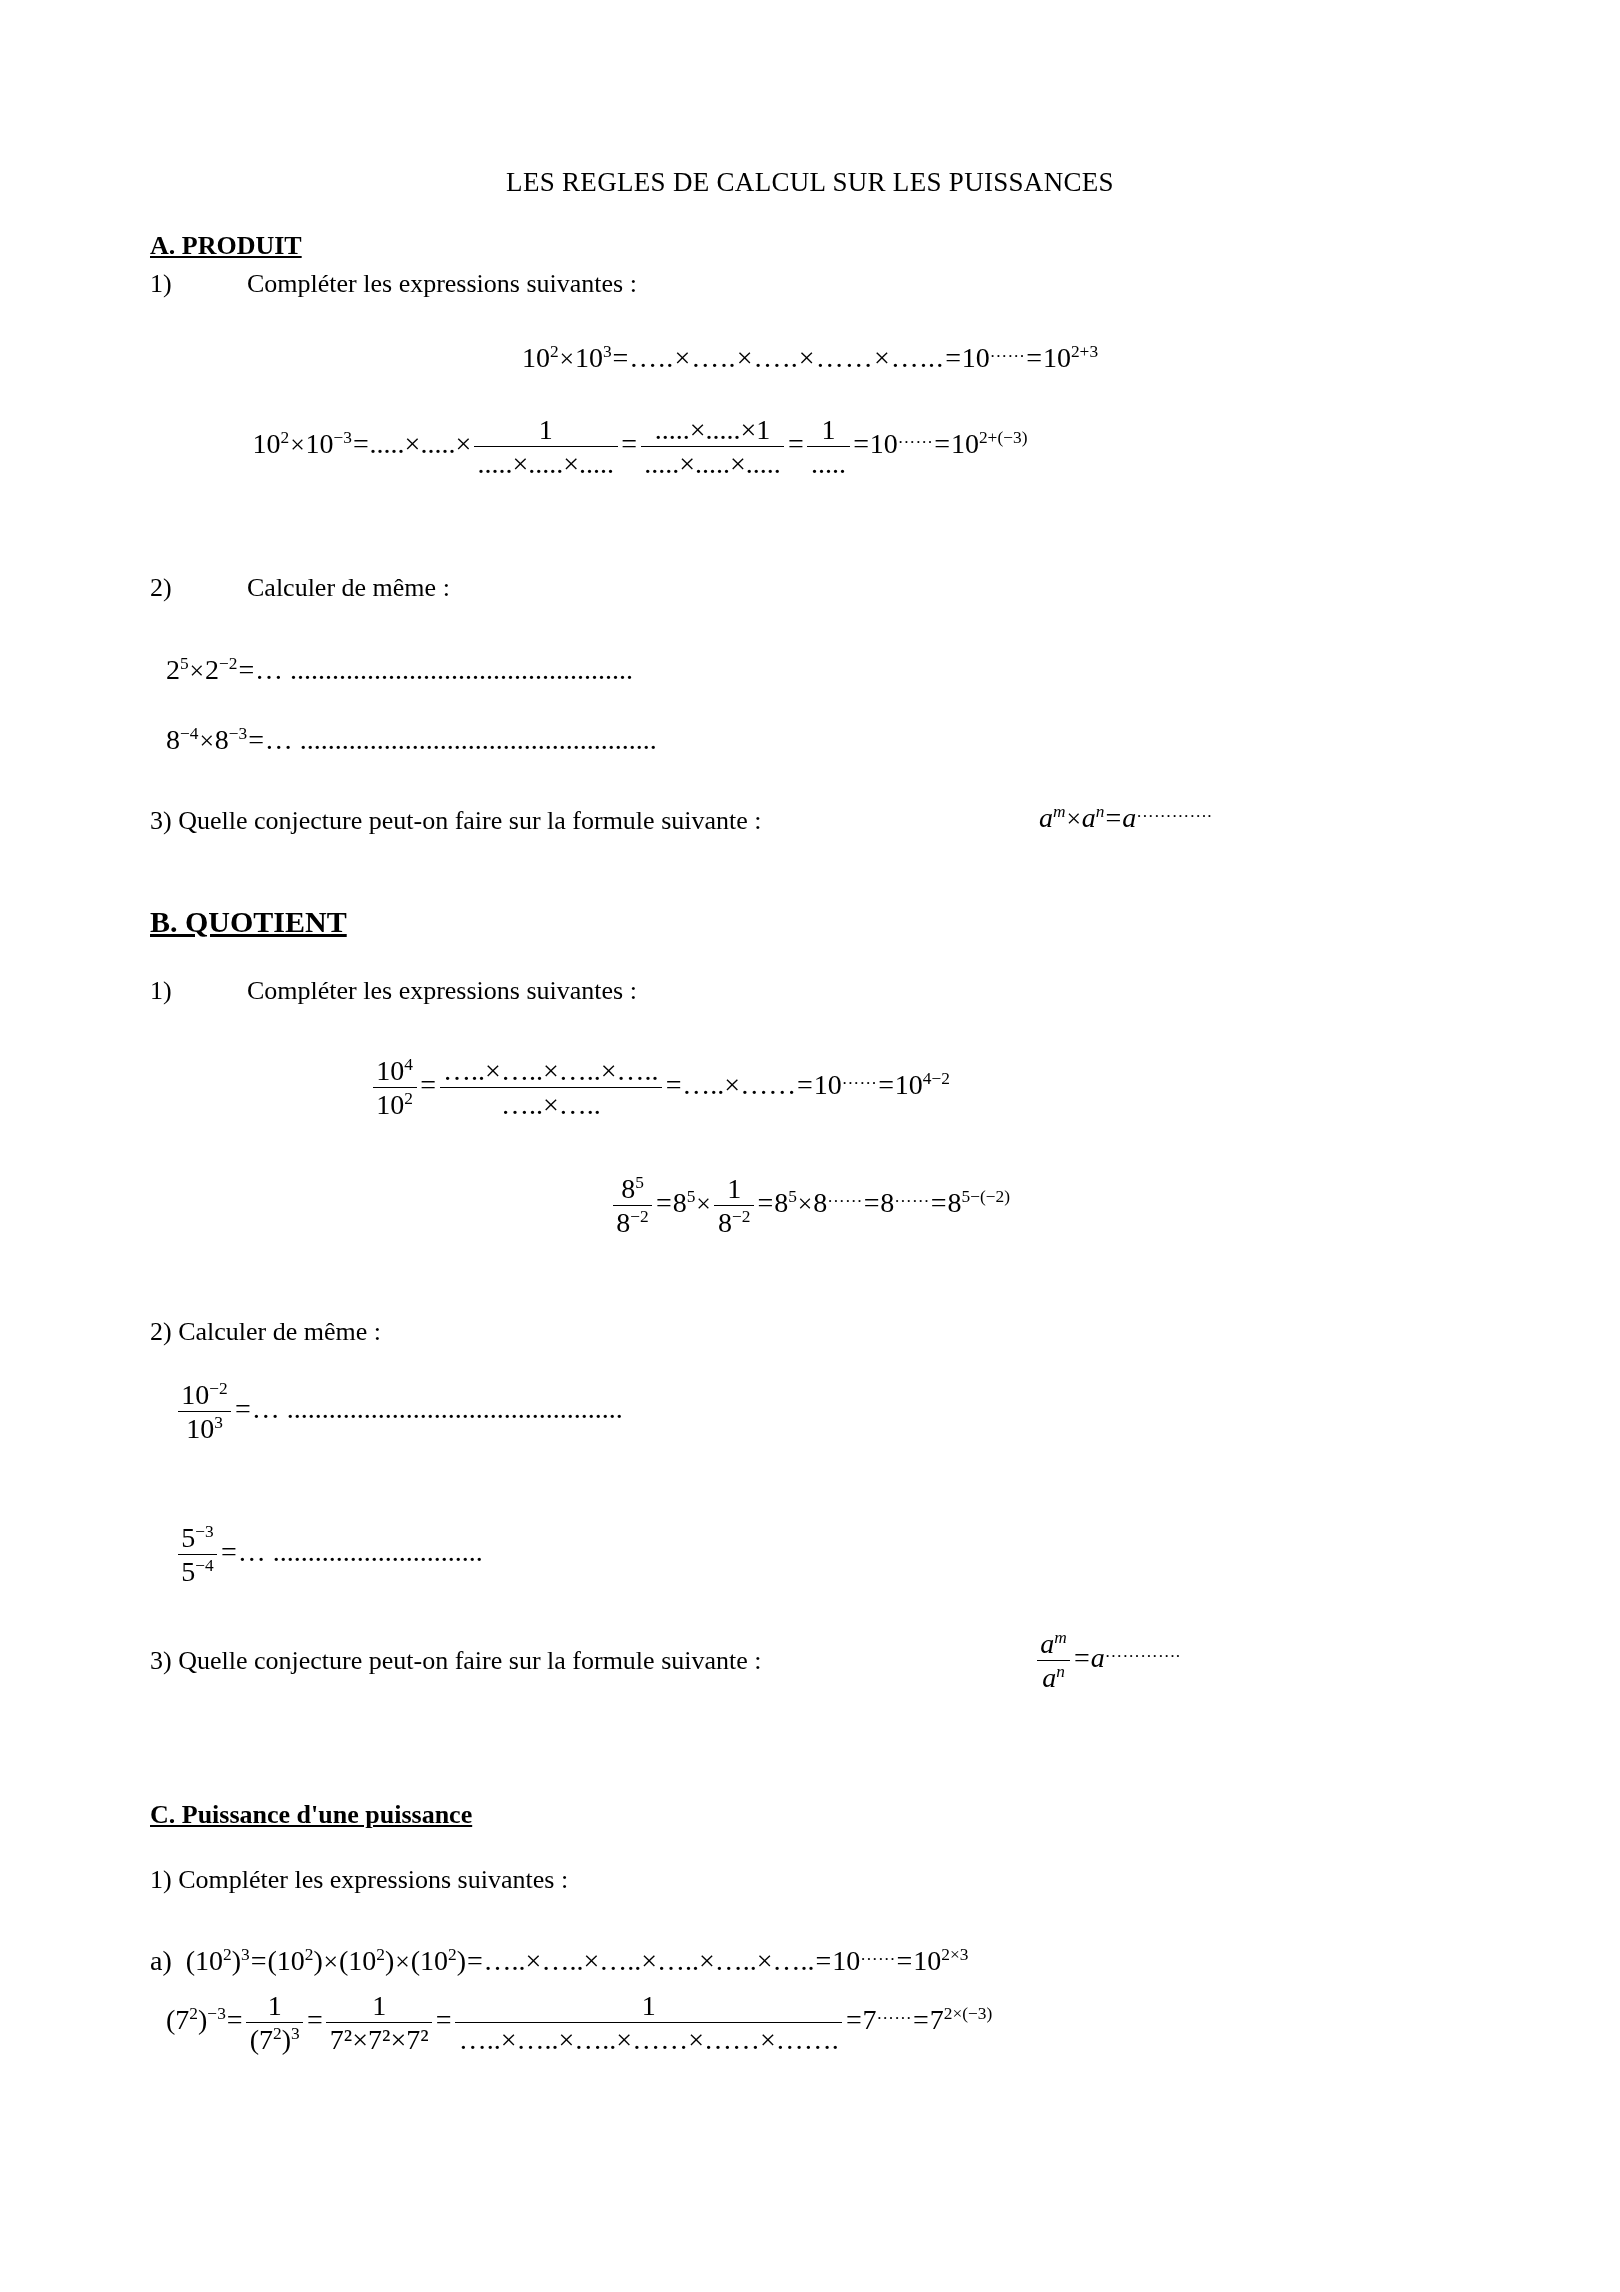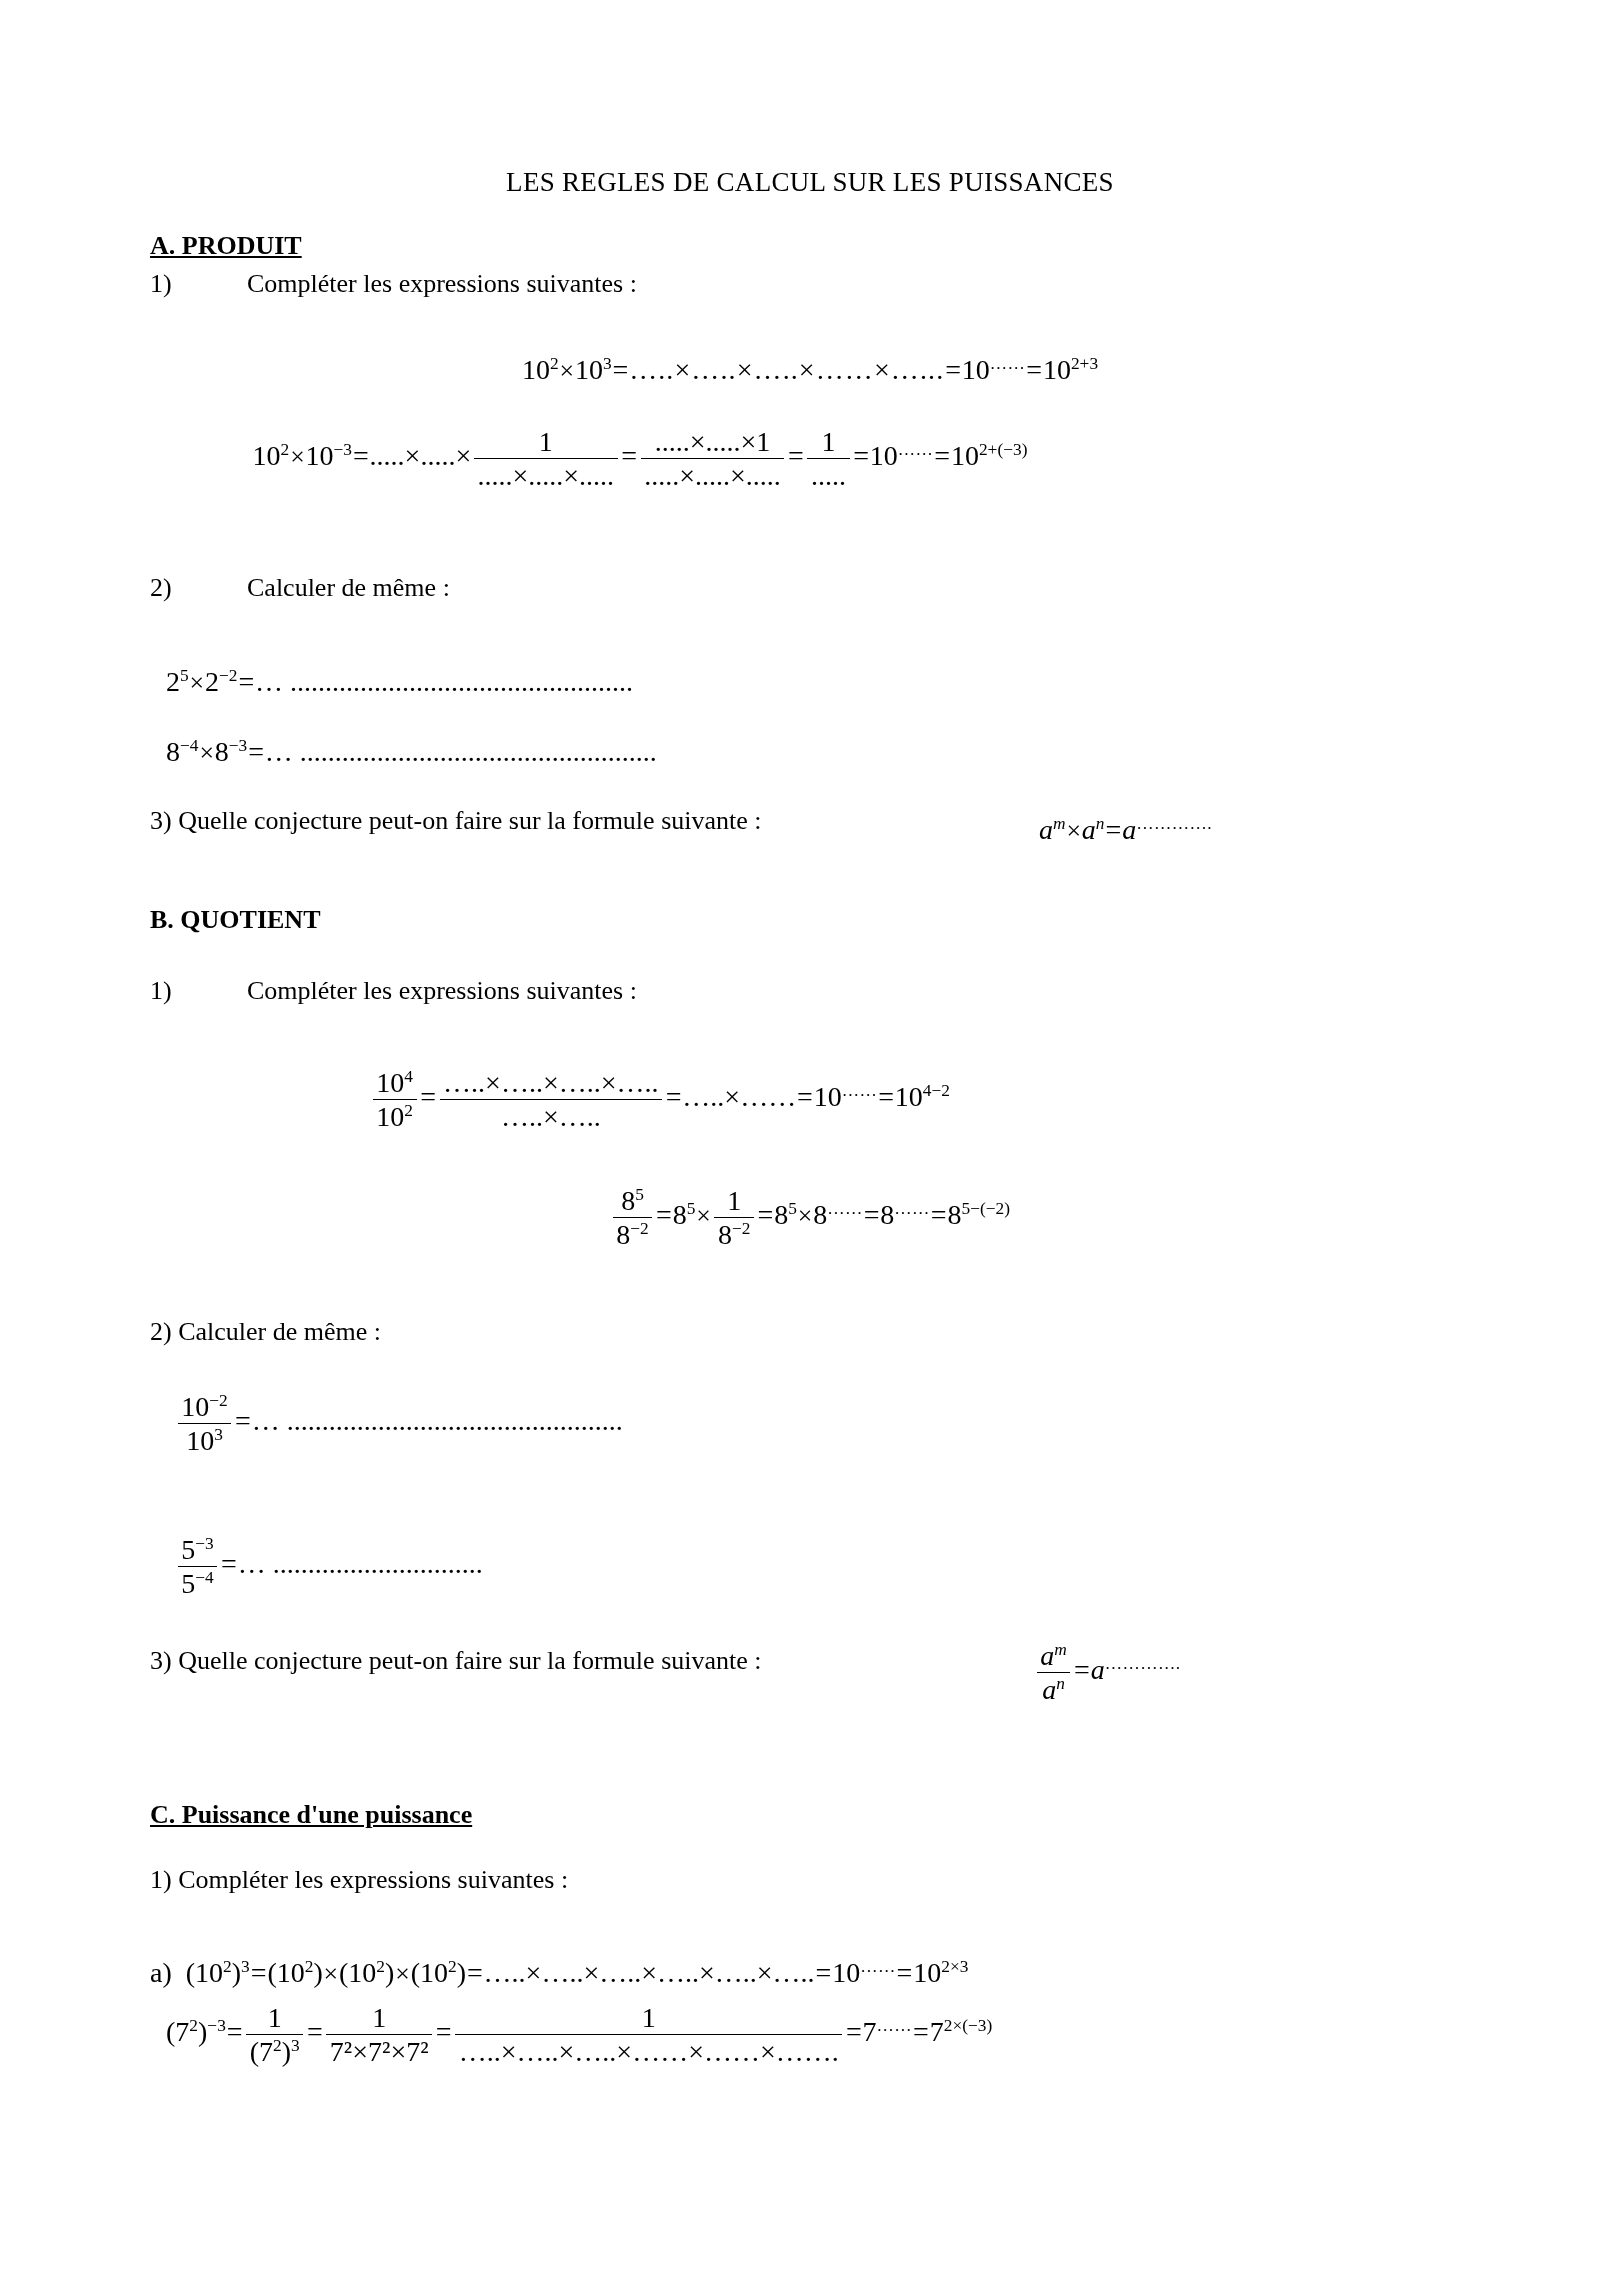--- a/index.html
+++ b/index.html
@@ -39,21 +39,20 @@
     width: 97px;
   }
   
   .math {
     font-family: "Liberation Serif", "DejaVu Serif", serif;
     font-style: normal;
     white-space: nowrap;
     display: inline-block;
     vertical-align: middle;
     font-size: 28px;
-    margin-top: 12px;
   }
   .math i, .ital {
     font-style: italic;
   }
   sup.e {
     font-size: 0.62em;
     vertical-align: super;
     line-height: 0;
   }
   .times {
@@ -127,21 +126,21 @@
   </div>
 
   <div class="pos line" style="left:150px; top:806px;">
     <span>3)</span>&nbsp;<span>Quelle conjecture peut-on faire sur la formule suivante :</span>
   </div>
   <div class="pos" style="left:1039px; top:802px;">
     <span class="math"><span class="ital">a</span><sup class="e ital">m</sup><span class="times">×</span><span class="ital">a</span><sup class="e ital">n</sup><span class="eq">=</span><span class="ital">a</span><sup class="sup-dots">………….</sup></span>
   </div>
 
   <div class="pos" style="left:150px; top:905px;">
-    <span style="font-weight:bold; font-size:26px; ">B. QUOTIENT</span>
+    <span style="font-weight:bold; font-size:30px; text-decoration:underline;">B. QUOTIENT</span>
   </div>
 
   <div class="pos line" style="left:150px; top:976px;">
     <span class="indent-num">1)</span><span>Compléter les expressions suivantes :</span>
   </div>
 
   <div class="pos" style="left:0; top:1055px; width:1320px; text-align:center;">
     <span class="math"><span class="frac"><span class="num"><span>10</span><sup class="e">4</sup></span><span class="den"><span>10</span><sup class="e">2</sup></span></span><span class="eq">=</span><span class="frac"><span class="num">…..×…..×…..×…..</span><span class="den">…..×…..</span></span><span class="eq">=</span><span>…..×……</span><span class="eq">=</span><span>10</span><sup class="sup-dots">……</sup><span class="eq">=</span><span>10</span><sup class="e">4−2</sup></span>
   </div>
 

